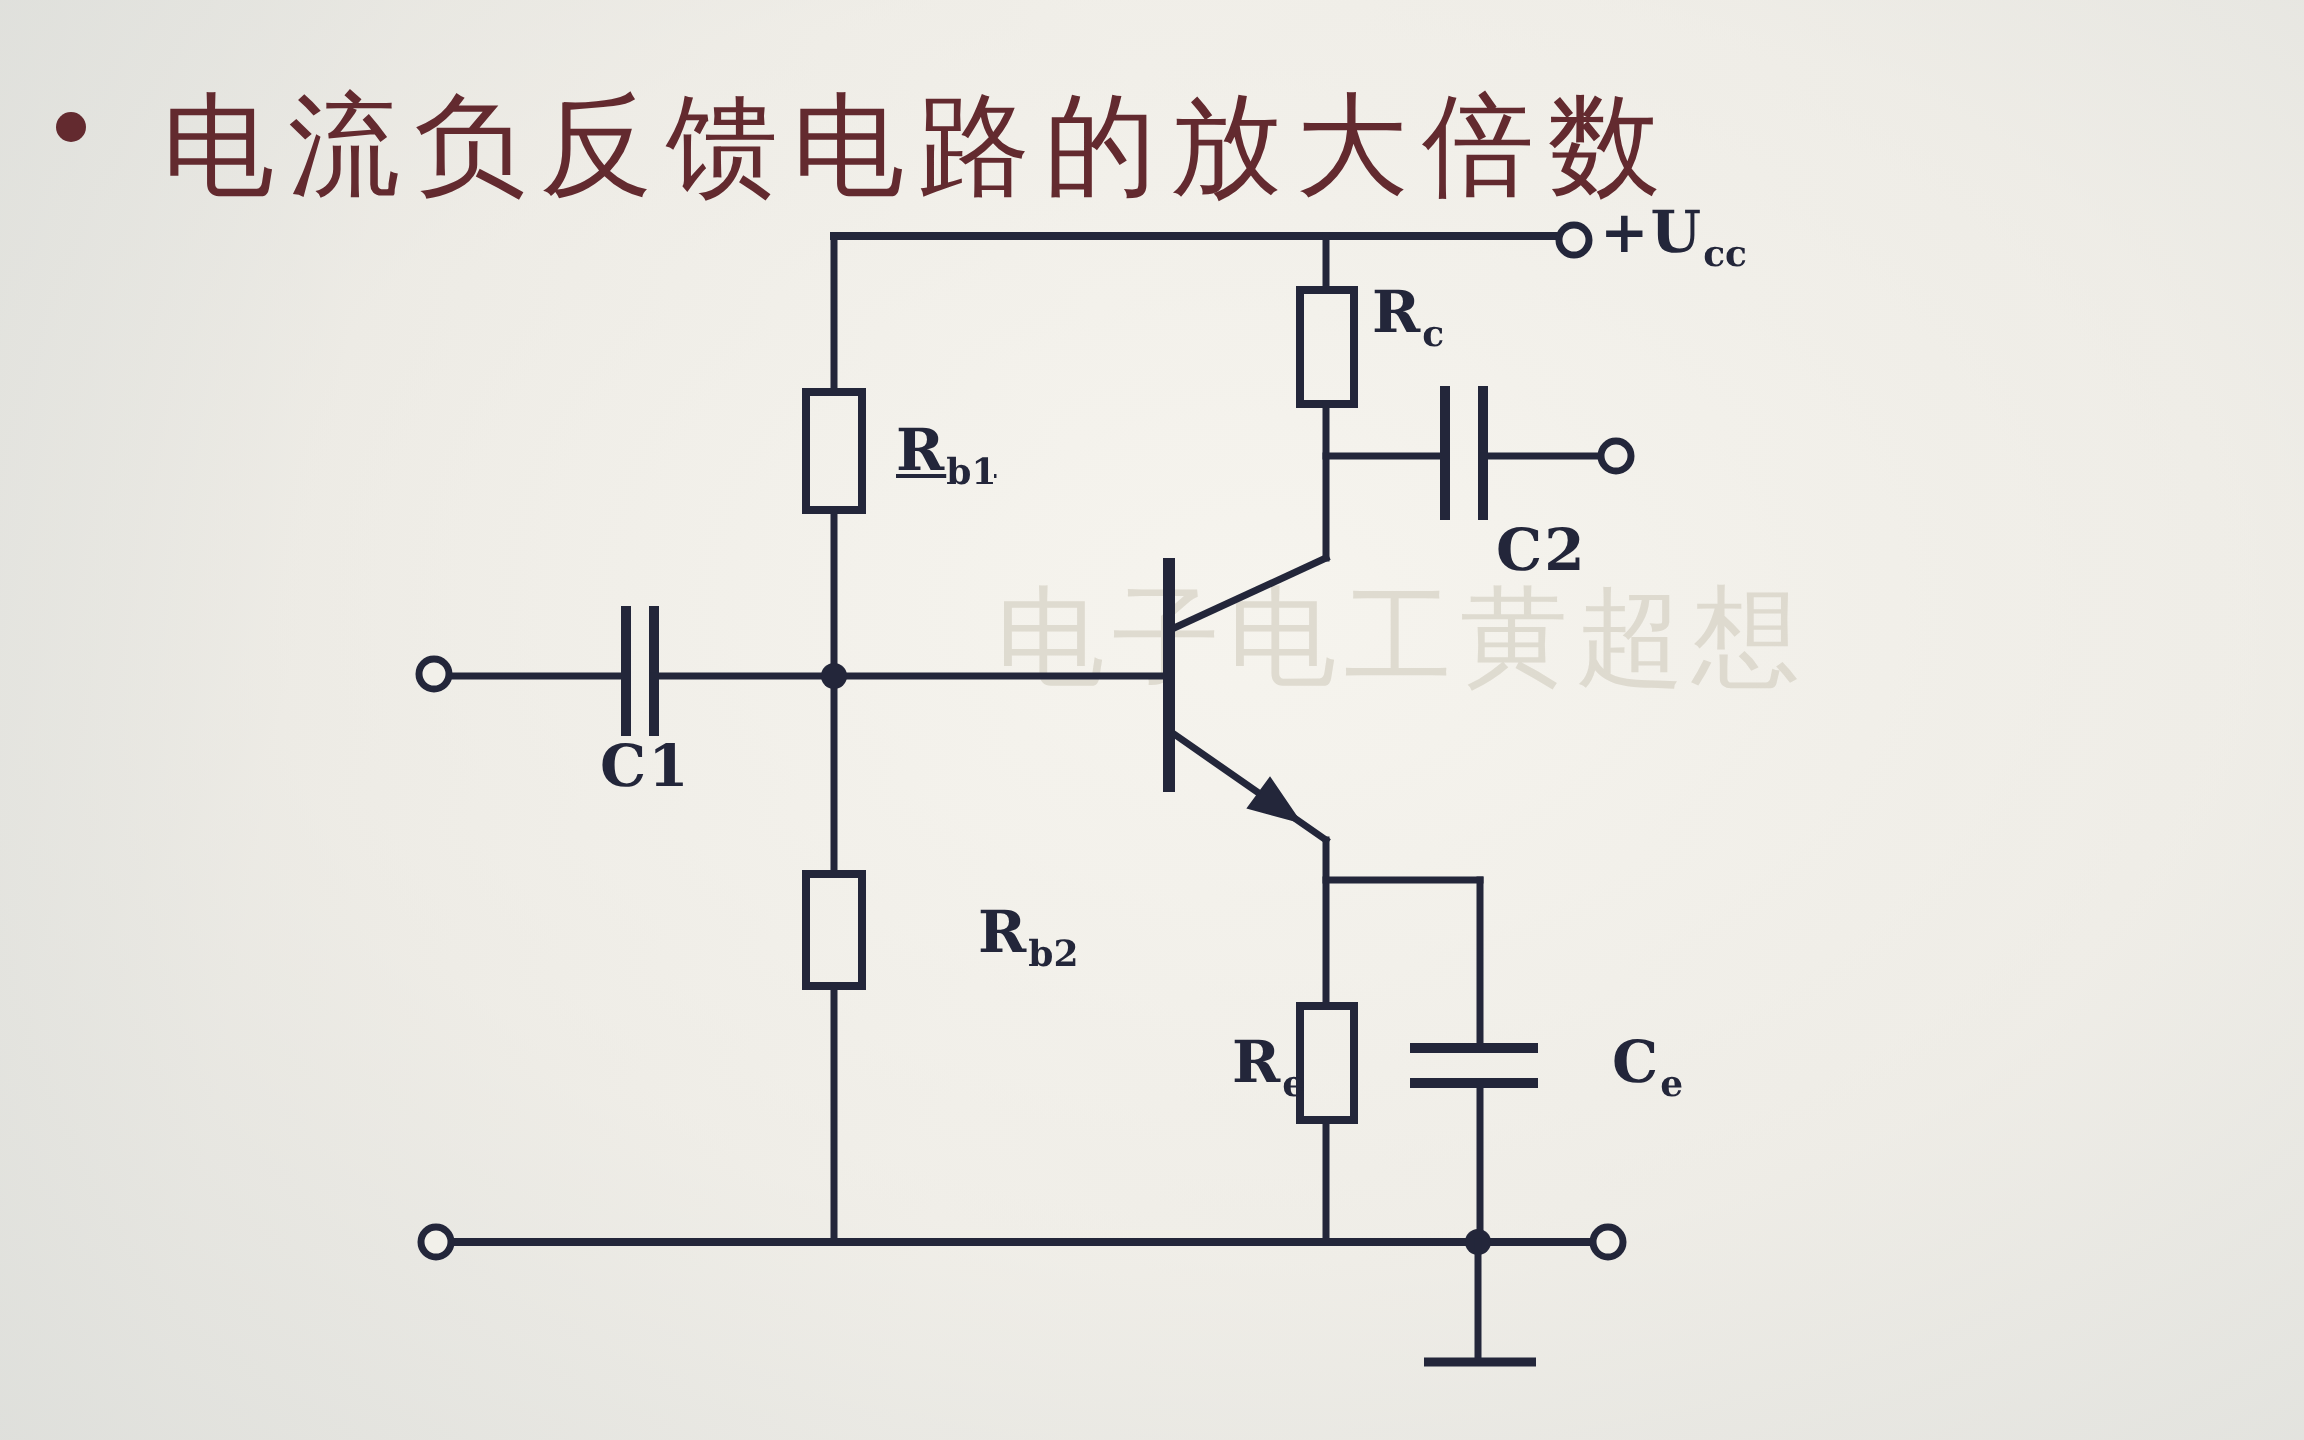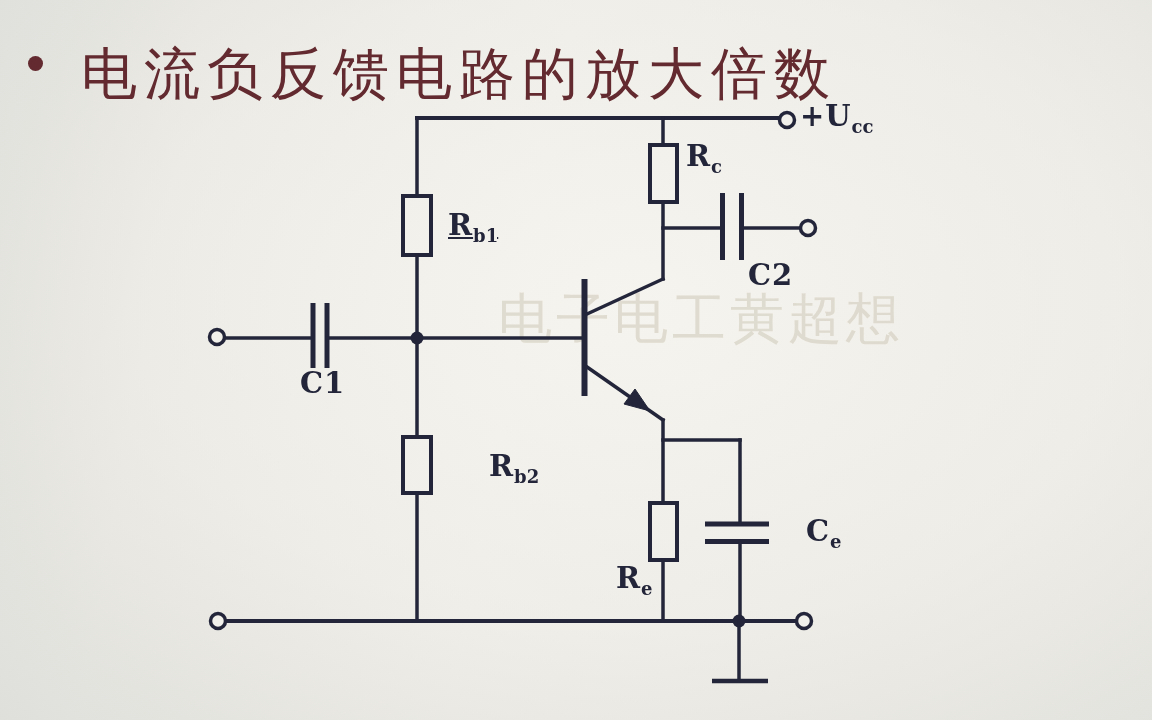--- a/index.html
+++ b/index.html
@@ -111,15 +111,15 @@
 <div class="clabel" style="left:448px;top:211px;text-decoration:underline;"><span>R</span><sub>b1</sub></div>
 
 <div class="clabel" style="left:686px;top:142px;"><span>R</span><sub>c</sub></div>
 
 <div class="clabel" style="left:748px;top:261px;"><span>C2</span></div>
 
 <div class="clabel" style="left:300px;top:369px;"><span>C1</span></div>
 
 <div class="clabel" style="left:441px;top:452px;margin-left:48px;"><span>R</span><sub>b2</sub></div>
 
-<div class="clabel" style="left:616px;top:517px;margin-top:47px;"><span>R</span><sub>e</sub></div>
+<div class="clabel" style="left:616px;top:517px;"><span>R</span><sub>e</sub></div>
 
 <div class="clabel" style="left:806px;top:517px;"><span>C</span><sub>e</sub></div>
 
 </body></html>

